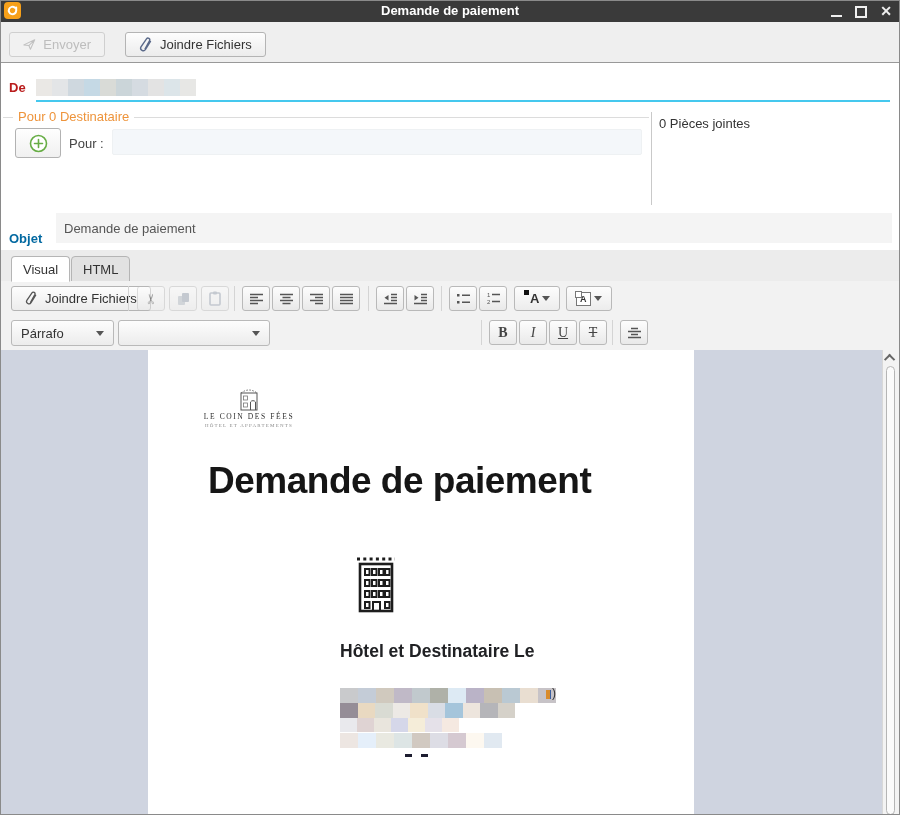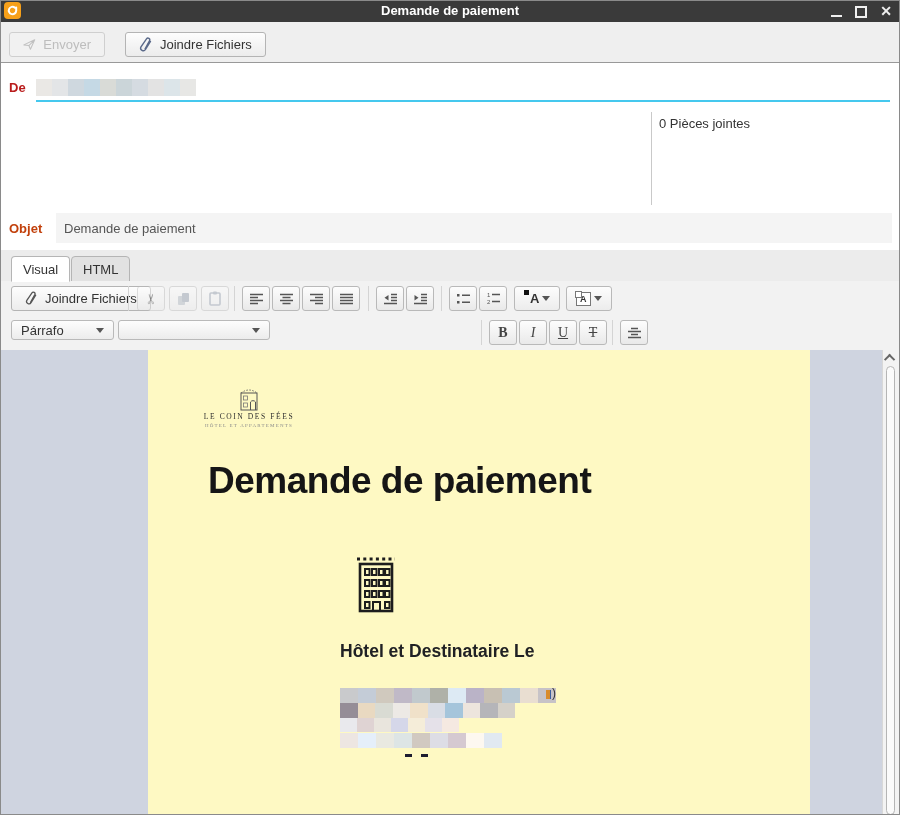--- a/index.html
+++ b/index.html
@@ -38,54 +38,54 @@
 
   .recip-box{position:absolute;left:2px;top:54px;width:646px;height:92px;border-top:1px solid #dcdcdc;}
   .recip-legend{position:absolute;left:10px;top:-9px;background:#fff;padding:0 5px;font-size:13px;color:#ee943b;}
   .add-btn{position:absolute;left:12px;top:10px;width:46px;height:30px;box-sizing:border-box;border:1px solid #b2b2b2;border-radius:3px;
     background:linear-gradient(#fefefe,#f0f0f0);display:flex;align-items:center;justify-content:center;cursor:pointer;}
   .to-label{position:absolute;left:66px;top:18px;font-size:13px;color:#444;}
   .to-input{position:absolute;left:109px;top:11px;width:530px;height:26px;box-sizing:border-box;border:1px solid #eef1f3;background:#f4f7fa;border-radius:2px;font-size:13px;padding:0 8px;font-family:"Liberation Sans",sans-serif;}
   .vdivider{position:absolute;left:650px;top:49px;width:1px;height:93px;background:#c9c9c9;}
   .attach-count{position:absolute;left:658px;top:53px;font-size:13px;color:#333;}
 
-  .subject-label{position:absolute;left:8px;top:158px;font-size:13px;font-weight:bold;color:#c2410c;}
+  .subject-label{position:absolute;left:8px;top:168px;font-size:13px;font-weight:bold;color:#0369a1;}
   .subject-input{position:absolute;left:55px;top:150px;width:836px;height:30px;box-sizing:border-box;border:none;background:#f4f4f4;font-size:13px;color:#555;padding:0 8px;font-family:"Liberation Sans",sans-serif;}
 
   
   .tabbar{position:absolute;left:1px;right:1px;top:250px;height:31px;background:#ececec;border-bottom:1px solid #bdbdbd;}
   .tab{position:absolute;bottom:-1px;height:26px;box-sizing:border-box;border:1px solid #b5b5b5;border-radius:4px 4px 0 0;
     display:flex;align-items:center;padding:0 11px;font-size:13px;color:#333;cursor:pointer;}
   .tab.active{background:#fff;border-bottom:1px solid #fff;z-index:2;}
   .tab.inactive{background:#e2e2e2;}
 
   
   .edit-toolbar{position:absolute;left:1px;right:1px;top:281px;height:69px;background:#f2f2f2;}
   .tbtn{position:absolute;width:28px;height:25px;box-sizing:border-box;border:1px solid #b9b9b9;border-radius:3px;
     background:linear-gradient(#fdfdfd,#e9e9e9);display:flex;align-items:center;justify-content:center;cursor:pointer;
     font-size:13px;color:#444;}
   .tbtn.disabled{opacity:.45;cursor:default;}
   .tsep{position:absolute;width:1px;height:25px;background:#d4d4d4;}
-  .dd{position:absolute;height:20px;box-sizing:border-box;border:1px solid #b9b9b9;border-radius:3px;
+  .dd{position:absolute;height:26px;box-sizing:border-box;border:1px solid #b9b9b9;border-radius:3px;
     background:linear-gradient(#fdfdfd,#ececec);display:flex;align-items:center;font-size:13px;color:#333;
     padding:0 9px;cursor:pointer;}
   .dd .caret{margin-left:auto;}
   .caret{width:0;height:0;border-left:4px solid transparent;border-right:4px solid transparent;border-top:5px solid #555;display:inline-block;}
   .glyph-b{font-weight:bold;font-family:"Liberation Serif",serif;font-size:14px;}
   .glyph-i{font-style:italic;font-family:"Liberation Serif",serif;font-size:14px;}
   .glyph-u{text-decoration:underline;font-family:"Liberation Serif",serif;font-size:14px;}
   .glyph-s{text-decoration:line-through;font-family:"Liberation Serif",serif;font-size:14px;}
   .color-a{font-weight:bold;font-size:13px;position:relative;padding-left:6px;}
   .color-a::before{content:"";position:absolute;left:0;top:-1px;width:5px;height:5px;background:#111;}
   .boxed-a{position:relative;border:1px solid #777;font-size:9px;font-weight:bold;padding:1px 3px;background:#fff;}
   .boxed-a::before{content:"";position:absolute;left:-2px;top:-2px;width:5px;height:5px;background:#fff;border:1px solid #777;}
 
   
   .editor{position:absolute;left:1px;right:1px;top:350px;bottom:0;background:#cfd4e0;}
-  .page{position:absolute;left:147px;top:0;width:662px;bottom:0;background:#fef9c3;}
+  .page{position:absolute;left:147px;top:0;width:546px;bottom:0;background:#ffffff;}
   .logo{position:absolute;left:55px;top:34px;width:92px;text-align:center;color:#3c3c3c;}
   .logo-title{font-family:"Liberation Serif",serif;font-size:7.5px;letter-spacing:1.6px;white-space:nowrap;color:#2e2e2e;}
   .logo-sub{font-family:"Liberation Serif",serif;font-size:5px;letter-spacing:1.2px;white-space:nowrap;color:#8a8a8a;filter:blur(.4px);margin-top:2px;}
   .doc-heading{position:absolute;left:60px;top:110px;font-size:37px;font-weight:bold;color:#161616;letter-spacing:-.5px;white-space:nowrap;}
   .big-building{position:absolute;left:206px;top:206px;}
   .hotel-name{position:absolute;left:192px;top:290px;width:240px;font-size:17.5px;line-height:22px;font-weight:bold;color:#202124;}
   .paren{position:absolute;left:404px;top:336px;font-size:12px;color:#333;}
   .phone-sliver{position:absolute;left:398px;top:340px;width:4px;height:9px;background:#d98b2b;border-right:1px solid #3b5fa0;}
   .remnant{position:absolute;height:3px;background:#1d1d30;}
 
@@ -131,20 +131,31 @@
     </svg>
     <span>Joindre Fichiers</span>
   </div>
 </div>
 
 <div class="compose">
   <span class="from-label">De</span>
   <div class="mosaic" style="left:35px;top:16px;"><span style="display: inline-block; width: 16px; height: 17px; background: rgb(234, 232, 229);"></span><span style="display: inline-block; width: 16px; height: 17px; background: rgb(227, 229, 231);"></span><span style="display: inline-block; width: 16px; height: 17px; background: rgb(207, 216, 223);"></span><span style="display: inline-block; width: 16px; height: 17px; background: rgb(197, 217, 229);"></span><span style="display: inline-block; width: 16px; height: 17px; background: rgb(217, 219, 215);"></span><span style="display: inline-block; width: 16px; height: 17px; background: rgb(203, 213, 217);"></span><span style="display: inline-block; width: 16px; height: 17px; background: rgb(213, 219, 225);"></span><span style="display: inline-block; width: 16px; height: 17px; background: rgb(227, 227, 227);"></span><span style="display: inline-block; width: 16px; height: 17px; background: rgb(220, 229, 233);"></span><span style="display: inline-block; width: 16px; height: 17px; background: rgb(231, 231, 229);"></span></div>
   <div class="from-underline"></div>
 
+  <div class="recip-box">
+    <span class="recip-legend">Pour  0 Destinataire</span>
+    <div class="add-btn">
+      <svg width="19" height="19" viewBox="0 0 19 19">
+        <circle cx="9.5" cy="9.5" r="8" fill="#fff" stroke="#67ad45" stroke-width="1.6"></circle>
+        <path d="M9.5 5.5 v8 M5.5 9.5 h8" stroke="#67ad45" stroke-width="1.6" stroke-linecap="round"></path>
+      </svg>
+    </div>
+    <span class="to-label">Pour :</span>
+    <input class="to-input" value="" style="">
+  </div>
 
   <div class="vdivider"></div>
   <span class="attach-count">0 Pièces jointes</span>
 
   <span class="subject-label">Objet</span>
   <input class="subject-input" value="Demande de paiement" style="">
 </div>
 
 <div class="tabbar">
   <div class="tab active" style="left:10px;">

